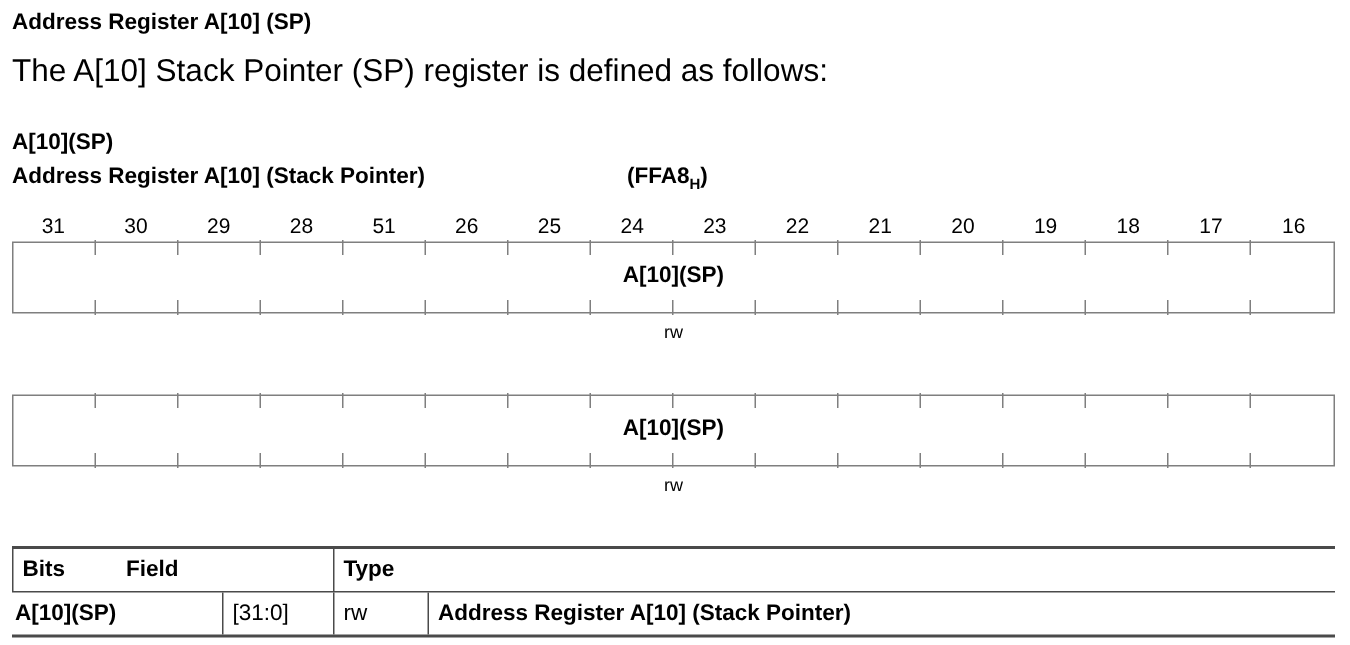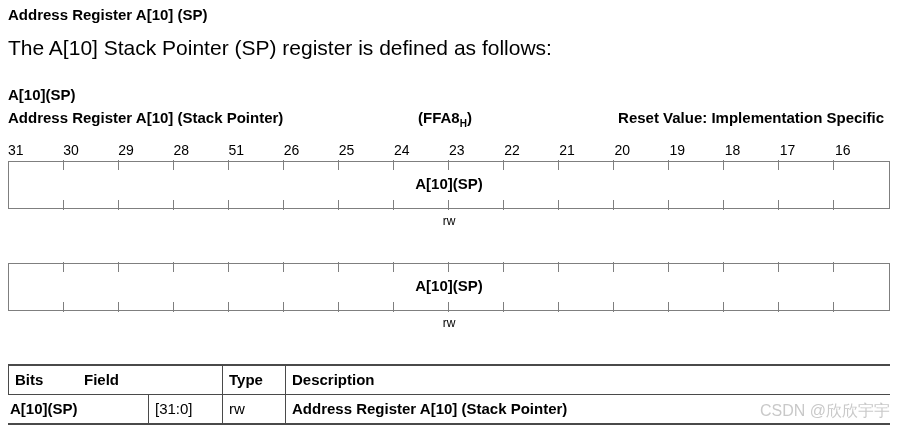--- a/index.html
+++ b/index.html
@@ -14,21 +14,21 @@
   .titlerow { position:absolute; left:0; top:109px; width:900px; height:20px; font-size:15px; font-weight:bold; }
   .t-left  { position:absolute; left:8px; }
   .t-addr  { position:absolute; left:418px; }
   .t-addr sub { font-size:10px; }
   .t-reset { position:absolute; right:16px; }
 
   .bitgroup   { position:absolute; left:8px; width:882px; height:90px; }
   .bitgroup.r0 { top:142px; }
   .bitgroup.r1 { top:244px; }
   .bit-labels { position:absolute; top:0; left:0; width:100%; display:flex; }
-  .bit-labels span { flex:1; font-size:14px; }
+  .bit-labels span { flex:1; text-align:center; font-size:14px; }
   .reg-box {
     position:absolute; top:19px; left:0; width:880px; height:46px;
     border:1px solid #7f7f7f; background:#fff;
   }
   .reg-box-label {
     position:absolute; left:0; top:13px; width:100%;
     text-align:center; font-size:15px; font-weight:bold;
   }
   .tick { position:absolute; width:1px; height:10px; background:#7f7f7f; }
   .tick.top { top:-2px; }
@@ -59,21 +59,20 @@
 
 <div class="doc">
 
   <div class="h1">Address Register A[10] (SP)</div>
   <div class="intro">The A[10] Stack Pointer (SP) register is defined as follows:</div>
   <div class="regname">A[10](SP)</div>
 
   <div class="titlerow">
     <span class="t-left">Address Register A[10] (Stack Pointer)</span>
     <span class="t-addr"><span>(FFA8</span><sub>H</sub><span>)</span></span>
-    <span class="t-reset">Reset Value: Implementation Specific</span>
   </div>
 
   <div class="bitgroup r0">
     <div class="bit-labels">
         <span>31</span>
         <span>30</span>
         <span>29</span>
         <span>28</span>
         <span>51</span>
         <span>26</span>
@@ -159,25 +158,23 @@
         <div class="tick bot" style="left: calc(93.75% - 1px);"></div>
       </div>
     <div class="rw">rw</div>
   </div>
 
   <div class="reg-table">
     <div class="tr head">
       <div class="td c1">Bits</div>
       <div class="td c0">Field</div>
       <div class="td c2">Type</div>
-      <div class="td c3">Description</div>
     </div>
     <div class="tr">
       <div class="td c0 bold">A[10](SP)</div>
       <div class="td c1">[31:0]</div>
       <div class="td c2">rw</div>
       <div class="td c3 bold">Address Register A[10] (Stack Pointer)</div>
     </div>
   </div>
 
-  <div class="watermark">CSDN @欣欣宇宇</div>
 
 </div>
 
 </body></html>

